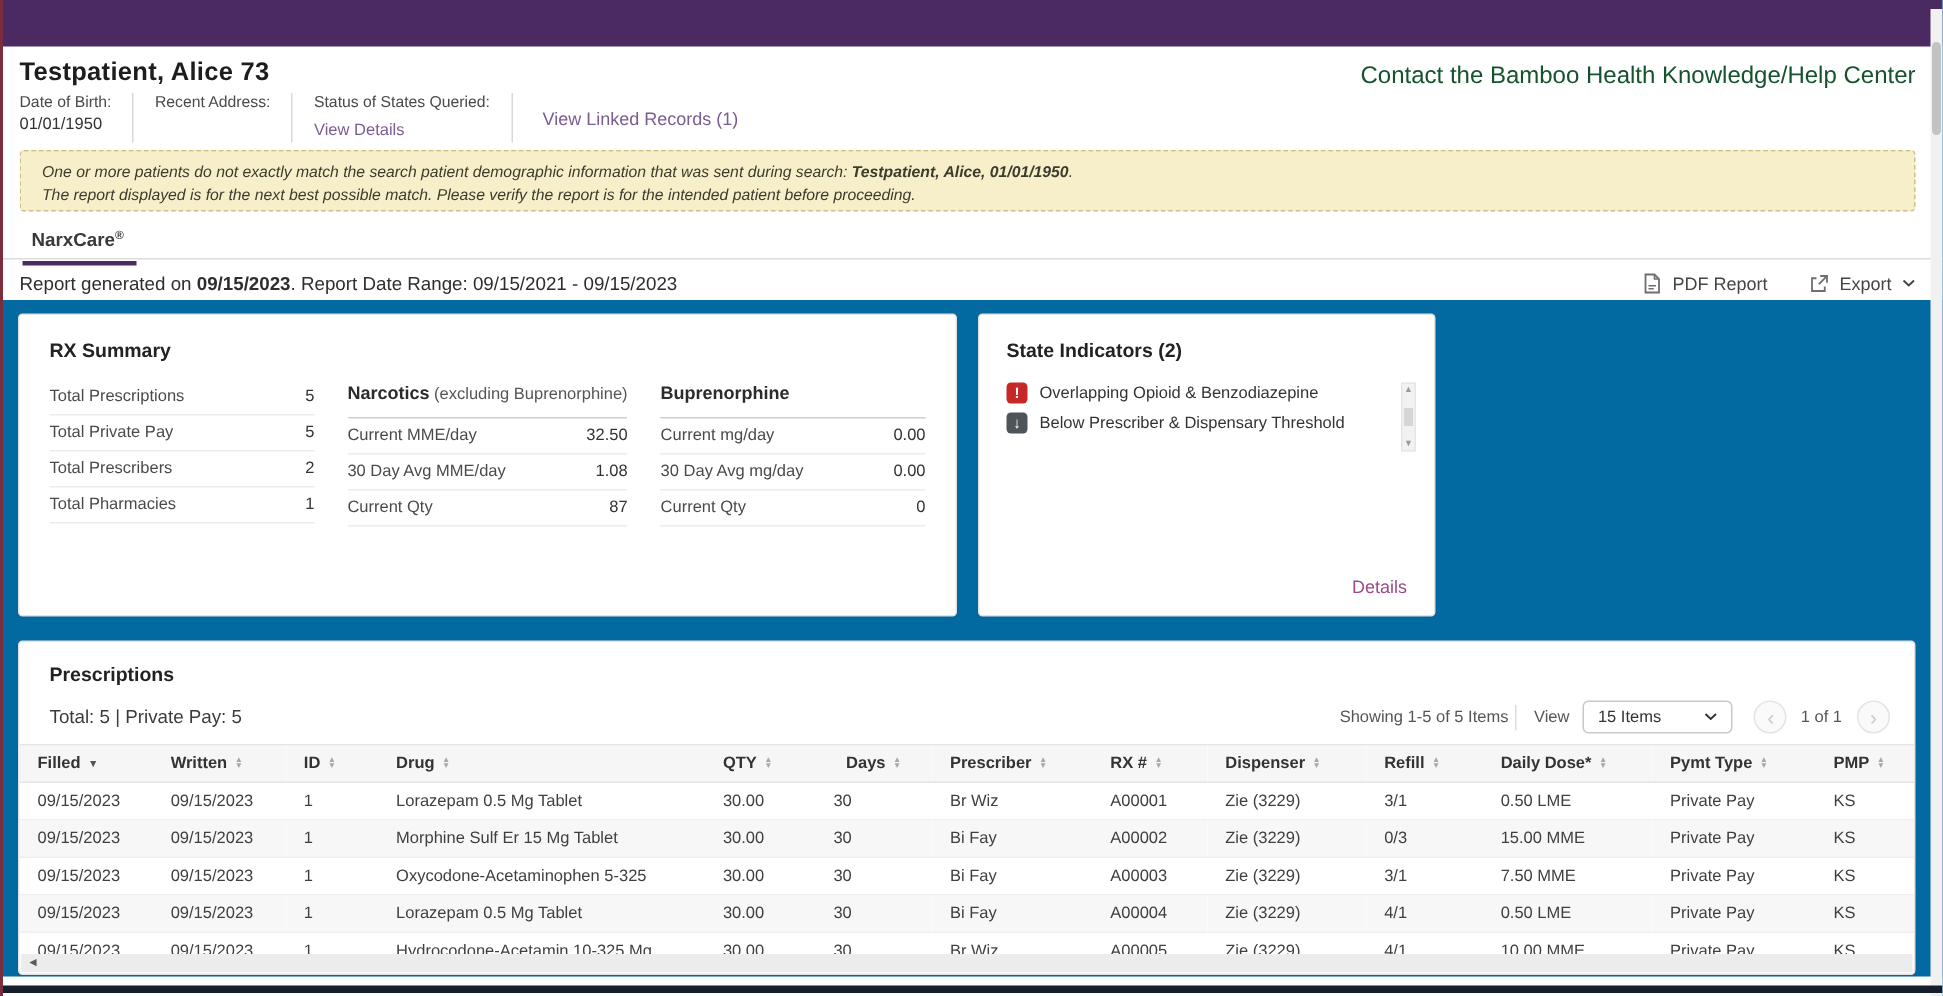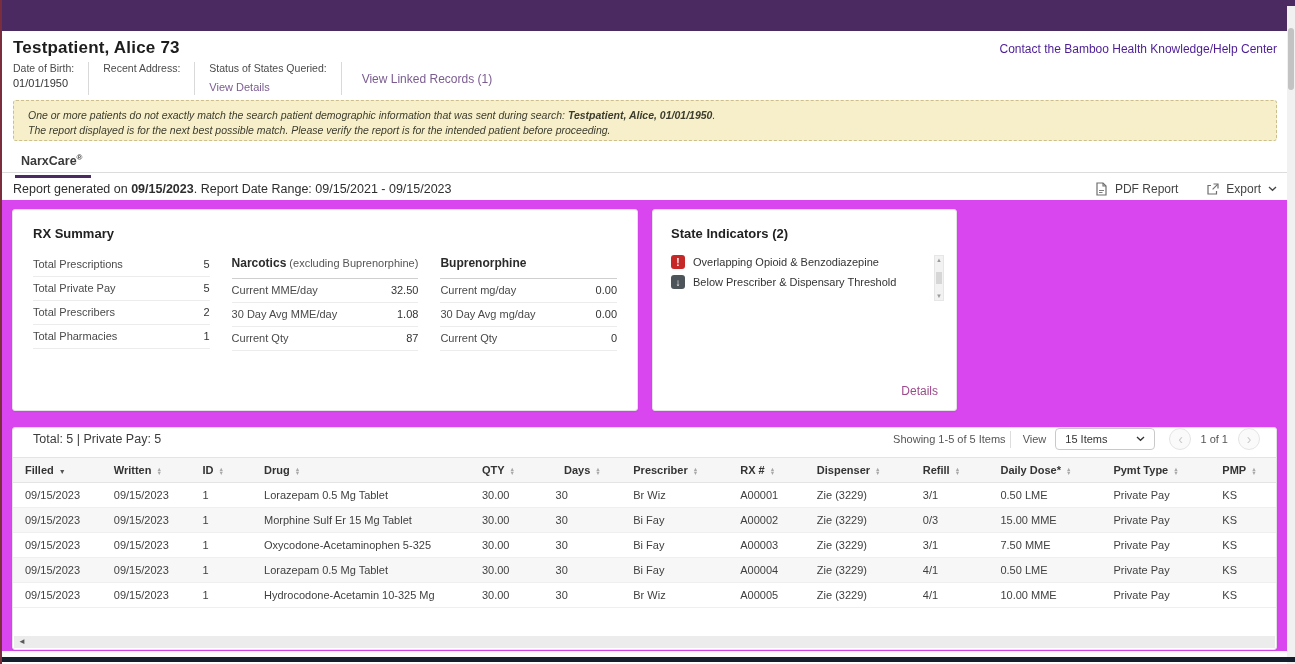--- a/index.html
+++ b/index.html
@@ -8,21 +8,21 @@
   .page { position:absolute; inset:0; }
 
   .left-edge { position:absolute; left:0; top:0; width:2px; height:664px; background:#7a2d3c; z-index:60; }
   .topbar { position:absolute; left:0; top:0; width:100%; height:31px; background:#4b2a62; z-index:5; }
 
   .vscroll { position:absolute; right:0; top:6px; bottom:0; width:8px; background:#f1f1f1; z-index:40; }
   .vscroll .vthumb { position:absolute; top:22px; left:1px; width:6px; height:62px; background:#c3c3c3; border-radius:3px; }
 
   
   .patient-name { position:absolute; left:13px; top:38px; font-size:17px; font-weight:bold; color:#1d1d1d; letter-spacing:.2px; }
-  .help-link { position:absolute; right:18px; top:42px; font-size:12px; color:#4c1d95; text-decoration:none; cursor:pointer; }
+  .help-link { position:absolute; right:18px; top:42px; font-size:16px; color:#14532d; text-decoration:none; cursor:pointer; }
   .ph-info { position:absolute; left:13px; top:62px; display:flex; align-items:stretch; }
   .ph-field { padding-right:14px; }
   .ph-label { font-size:10.5px; color:#4a4a4a; margin-bottom:3px; }
   .ph-value { font-size:11px; color:#333; }
   .ph-link { font-size:11px; color:#7b5c90; text-decoration:none; cursor:pointer; }
   .ph-div { width:1px; background:#d9d9d9; margin:0 14px 0 0; }
   .ph-linked { display:flex; align-items:center; font-size:12px; color:#7b5c90; text-decoration:none; padding-left:6px; cursor:pointer; }
 
   
   .warning { position:absolute; left:13px; right:18px; top:100px; height:41px; background:#f6efc9; border:1px dashed #cdbf8d; border-radius:3px; padding:5px 14px; }
@@ -35,21 +35,21 @@
   .tab sup { font-size:8px; }
   .tab-divider { position:absolute; left:0; right:0; top:172px; height:1px; background:#dcdcdc; }
 
   
   .report-row { position:absolute; left:13px; right:18px; top:182px; display:flex; justify-content:space-between; align-items:center; }
   .report-meta { font-size:12.5px; color:#2e2e2e; }
   .report-actions { display:flex; align-items:center; gap:28px; }
   .action { display:flex; align-items:center; gap:7px; background:none; border:none; font-family:inherit; font-size:12px; color:#444; cursor:pointer; }
 
   
-  .panels-bg { position:absolute; left:0; right:0; top:200px; bottom:0; background:#d946ef; }
+  .panels-bg { position:absolute; left:0; right:0; top:200px; bottom:0; background:#0369a1; }
   .bottom-white { position:absolute; left:0; right:0; bottom:0; height:13px; background:#fdfdfd; }
   .bottom-bar { position:absolute; left:0; right:0; bottom:2px; height:5px; background:#141e2c; z-index:50; }
 
   .panel { position:absolute; background:#fff; border:1px solid #e3e3e3; border-radius:3px; box-shadow:0 1px 2px rgba(0,0,0,.05); }
   .panel h2 { font-size:13px; font-weight:bold; color:#222; }
 
   
   .p-rx { left:12px; top:9px; width:626px; height:202px; }
   .p-rx h2 { margin:16px 0 12px 20px; }
   .rx-cols { display:flex; gap:22px; margin:0 20px; }
@@ -240,20 +240,21 @@
         <div class="si-scroll">
           <span>▲</span>
           <div class="si-thumb"></div>
           <span>▼</span>
         </div>
       </div>
       <a class="details-link">Details</a>
     </section>
 
     <section class="panel p-presc">
+      <h2>Prescriptions</h2>
       <div class="rx-controls">
         <div class="totals">Total: 5 | Private Pay: 5</div>
         <div class="right-controls">
           <span class="showing">Showing 1-5 of 5 Items</span>
           <span class="vdiv"></span>
           <span class="view-label">View</span>
           <div class="select">
             <span>15 Items</span>
             <svg width="9" height="6" viewBox="0 0 9 6">
                 <path d="M1 1 L4.5 4.3 L8 1" fill="none" stroke="#333" stroke-width="1.3"></path>

